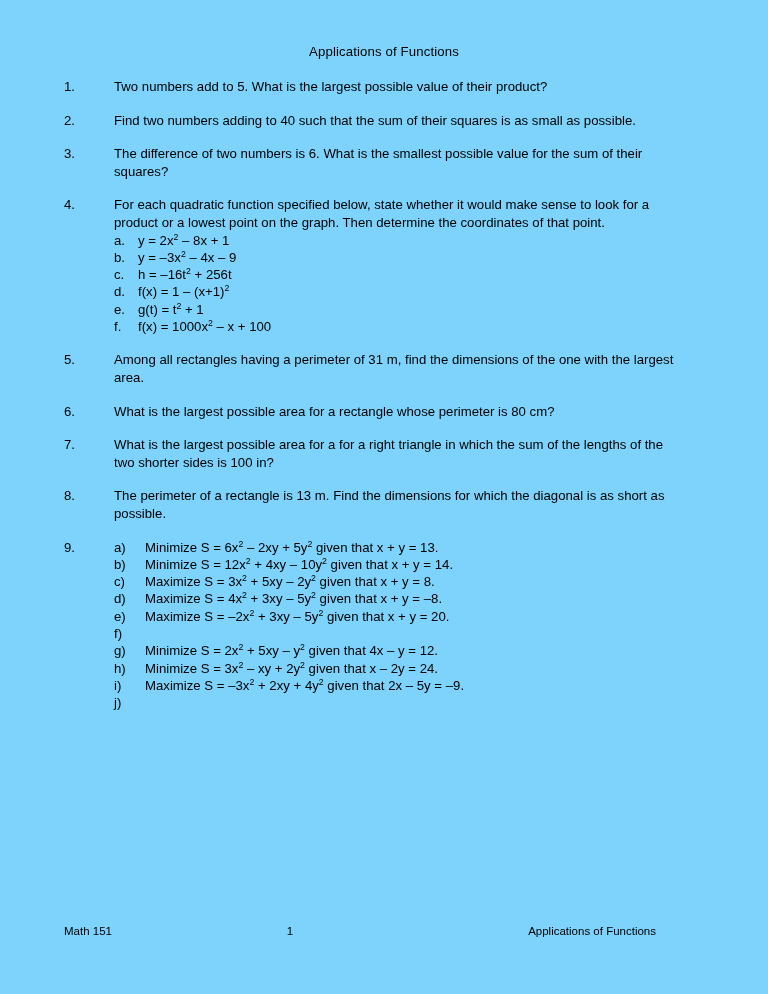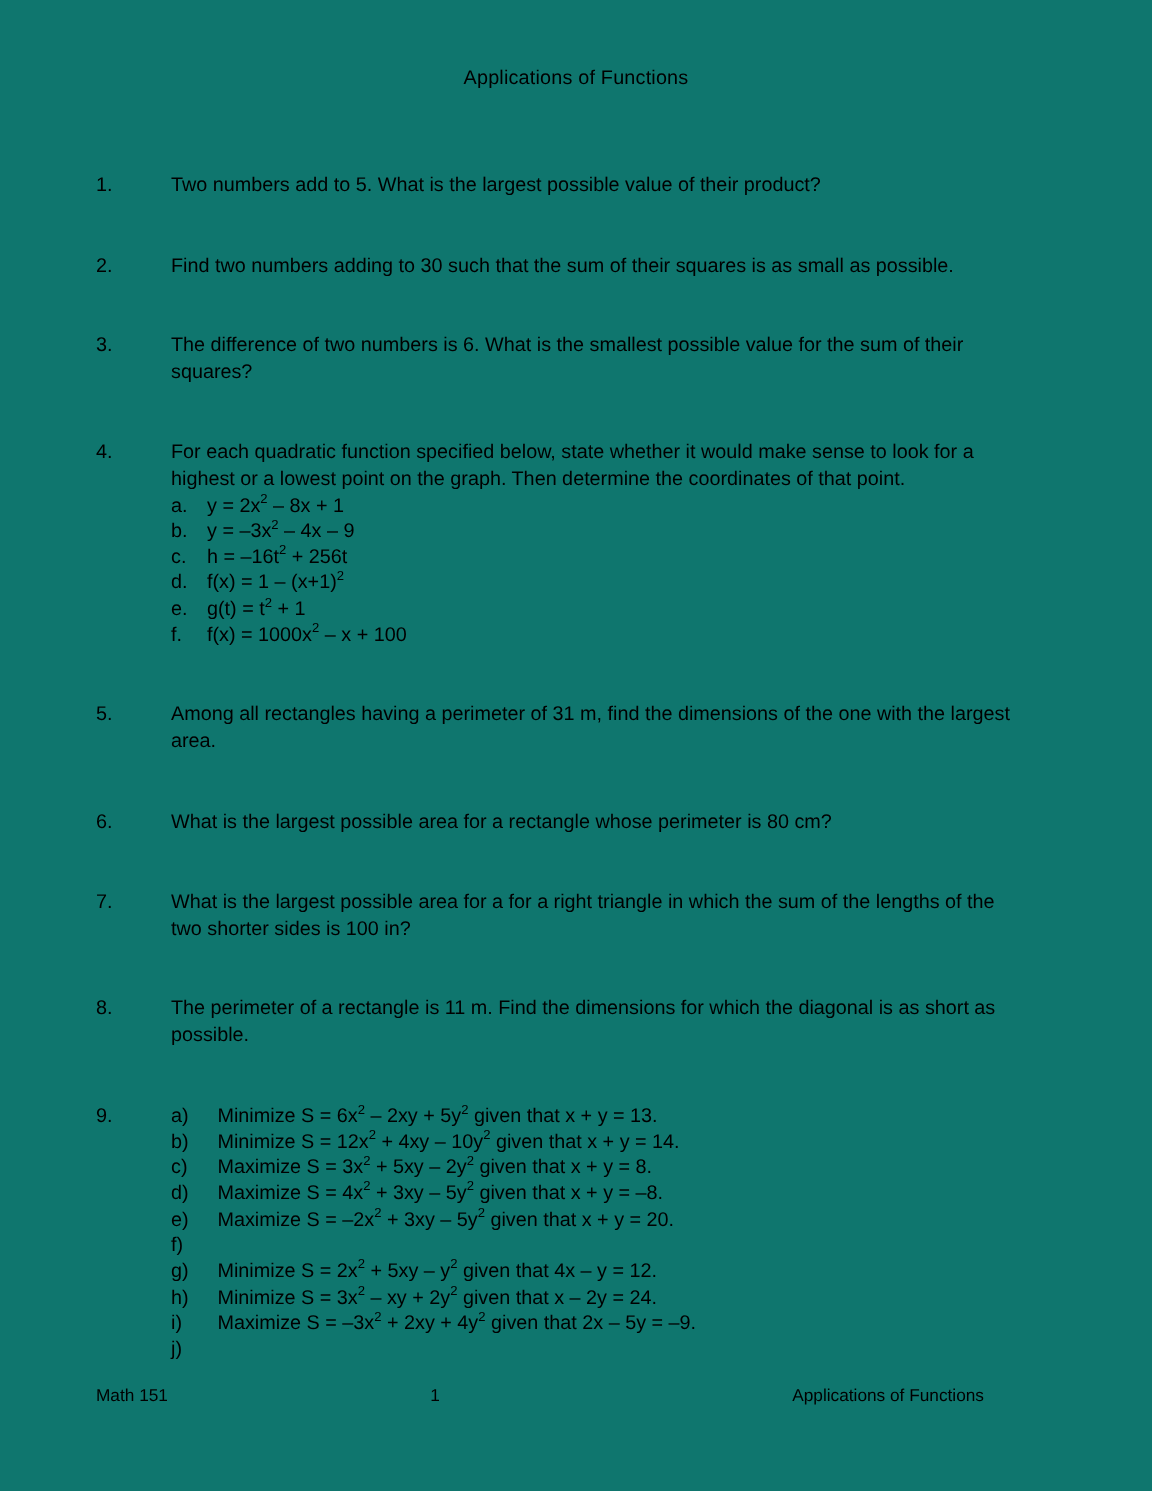--- a/index.html
+++ b/index.html
@@ -9,21 +9,21 @@
     background: #ffffff;
   }
   body {
     font-family: "Liberation Sans", sans-serif;
     color: #000000;
   }
   .page {
     position: relative;
     width: 768px;
     height: 994px;
-    background: #0f766e;
+    background: #7dd3fc;
     overflow: hidden;
     box-sizing: border-box;
   }
   .doc-title {
     position: absolute;
     top: 44px;
     left: 0;
     width: 768px;
     text-align: center;
     font-size: 13.2px;
@@ -47,21 +47,20 @@
     top: 0;
     width: 44px;
     font-size: 13.2px;
     line-height: 17.6px;
   }
   .body {
     margin-left: 50px;
     font-size: 13.2px;
     line-height: 17.6px;
     width: 566px;
-    margin-top: 36px;
   }
   .stmt {
     margin: 0;
   }
   .sublist {
     margin: 0;
     padding: 0;
     list-style: none;
   }
   .sublist li {
@@ -115,35 +114,35 @@
     <div class="problem">
       <div class="num">1.</div>
       <div class="body">
         <p class="stmt">Two numbers add to 5.  What is the largest possible value of their product?</p>
       </div>
     </div>
 
     <div class="problem">
       <div class="num">2.</div>
       <div class="body">
-        <p class="stmt">Find two numbers adding to 30 such that the sum of their squares is as small as possible.</p>
+        <p class="stmt">Find two numbers adding to 40 such that the sum of their squares is as small as possible.</p>
       </div>
     </div>
 
     <div class="problem">
       <div class="num">3.</div>
       <div class="body">
         <p class="stmt">The difference of two numbers is 6.  What is the smallest possible value for the sum of their squares?</p>
       </div>
     </div>
 
     <div class="problem">
       <div class="num">4.</div>
       <div class="body">
-        <p class="stmt">For each quadratic function specified below, state whether it would make sense to look for a highest or a lowest point on the graph.  Then determine the coordinates of that point.</p>
+        <p class="stmt">For each quadratic function specified below, state whether it would make sense to look for a product or a lowest point on the graph.  Then determine the coordinates of that point.</p>
         <ul class="sublist">
           <li>
             <span class="sub-label">a.</span>
             <span class="sub-text">y =  2x<sup>2</sup> – 8x + 1</span>
           </li>
           <li>
             <span class="sub-label">b.</span>
             <span class="sub-text">y = –3x<sup>2</sup> – 4x – 9</span>
           </li>
           <li>
@@ -183,21 +182,21 @@
     <div class="problem">
       <div class="num">7.</div>
       <div class="body">
         <p class="stmt">What is the largest possible area for a for a right triangle in which the sum of the lengths of the two shorter sides is 100 in?</p>
       </div>
     </div>
 
     <div class="problem">
       <div class="num">8.</div>
       <div class="body">
-        <p class="stmt">The perimeter of a rectangle is 11 m.  Find the dimensions for which the diagonal is as short as possible.</p>
+        <p class="stmt">The perimeter of a rectangle is 13 m.  Find the dimensions for which the diagonal is as short as possible.</p>
       </div>
     </div>
 
     <div class="problem p9">
       <div class="num">9.</div>
       <div class="body">
         <ul class="sublist">
           <li>
             <span class="sub-label wide">a)</span>
             <span class="sub-text">Minimize S = 6x<sup>2</sup> – 2xy + 5y<sup>2</sup> given that x + y = 13.</span>

